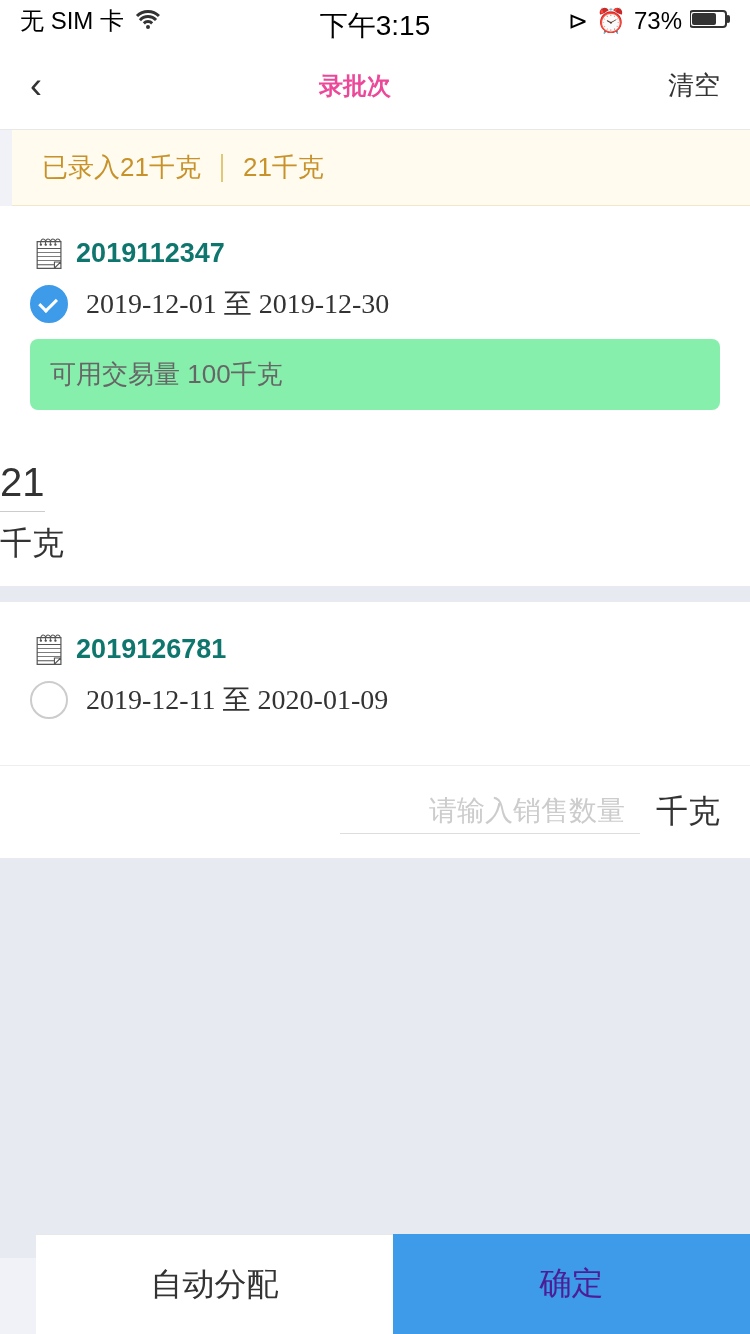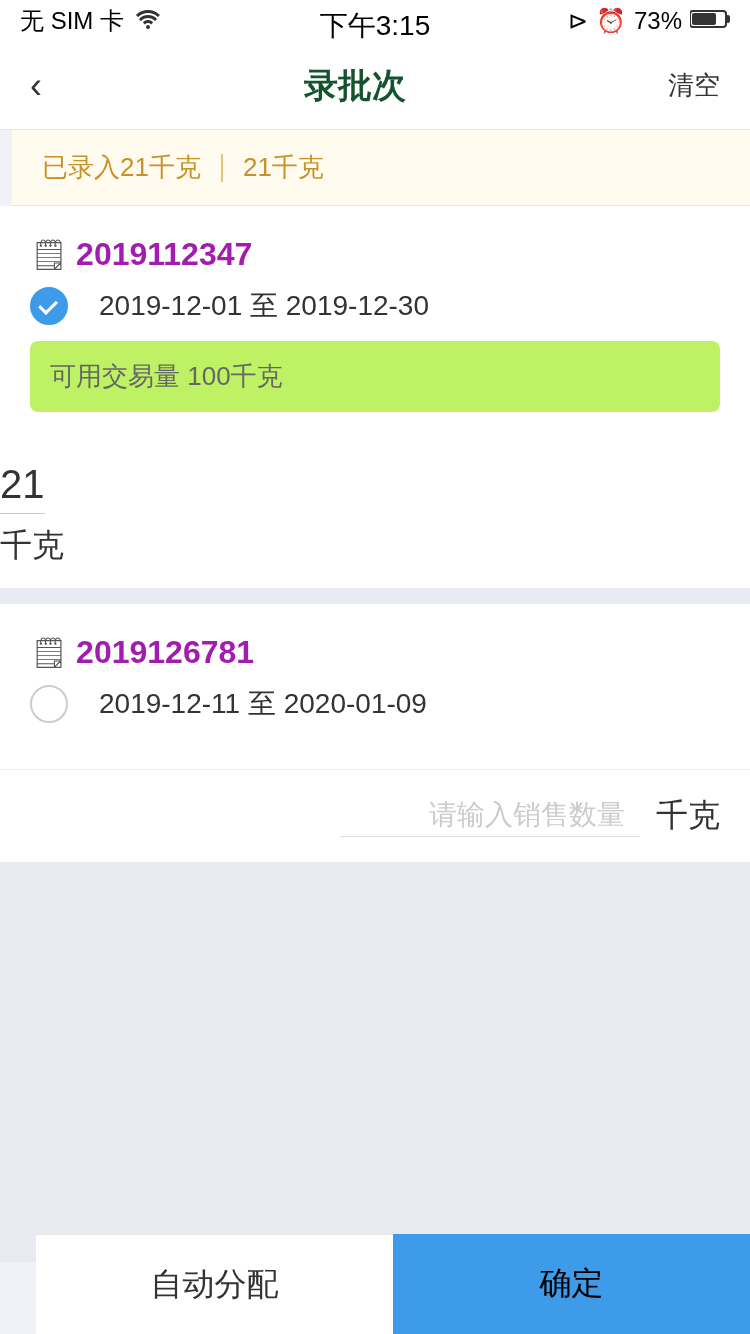--- a/index.html
+++ b/index.html
@@ -54,23 +54,23 @@
       justify-content: space-between;
       padding: 0 30px;
       border-bottom: 1px solid #e8e8e8;
     }
     .nav-back {
       font-size: 36px;
       color: #333;
       cursor: pointer;
     }
     .nav-title {
-      font-size: 34px;
+      font-size: 24px;
       font-weight: 600;
-      color: #14532d;
+      color: #ec4899;
       text-align: center;
     }
     .nav-clear {
       font-size: 26px;
       color: #333;
       cursor: pointer;
     }
 
     
     .summary-banner {
@@ -109,30 +109,31 @@
       display: flex;
       align-items: center;
       margin-bottom: 14px;
     }
     .batch-id-icon {
       font-size: 30px;
       color: #555;
       margin-right: 8px;
     }
     .batch-id {
-      font-size: 32px;
+      font-size: 27px;
       font-weight: 600;
-      color: #a21caf;
+      color: #0f766e;
     }
 
     .batch-date-row {
       display: flex;
       align-items: center;
       margin-bottom: 16px;
-      gap: 31px;
+      gap: 18px;
+      font-family: Liberation Serif, serif;
     }
     .radio-btn {
       width: 38px;
       height: 38px;
       border-radius: 50%;
       border: 2px solid #ccc;
       background: #fff;
       flex-shrink: 0;
       display: flex;
       align-items: center;
@@ -151,21 +152,21 @@
       border-bottom: 3px solid #fff;
       transform: rotate(-45deg) translateY(-2px);
       display: block;
     }
     .batch-date {
       font-size: 28px;
       color: #333;
     }
 
     .batch-available {
-      background: #bef264;
+      background: #86efac;
       border-radius: 8px;
       padding: 18px 20px;
       font-size: 26px;
       color: #666;
       margin-left: 0;
     }
     .quantity-input {
       text-align: right;
       font-size: 32px;
       color: #333;
@@ -194,21 +195,20 @@
 
     
     .batch-card-2 {
       background: #fff;
       padding: 30px 30px 30px 30px;
     }
 
     
     .quantity-row-2 {
       display: flex;
-      align-items: center;
       justify-content: flex-end;
       padding: 24px 30px;
       gap: 16px;
       background: #fff;
       border-top: 1px solid #eee;
     }
 
     
     .gray-area {
       flex: 1;
@@ -236,21 +236,21 @@
       align-items: center;
       justify-content: center;
       border-top: 1px solid #e8e8e8;
       margin-left: 36px;
     }
     .btn-confirm {
       flex: 1;
       background: #3d9be9;
       border: none;
       font-size: 32px;
-      color: #000000;
+      color: #4c1d95;
       cursor: pointer;
       display: flex;
       align-items: center;
       justify-content: center;
     }
 
     .batch-value-row {
       display: flex;
       align-items: baseline;
       justify-content: flex-end;

